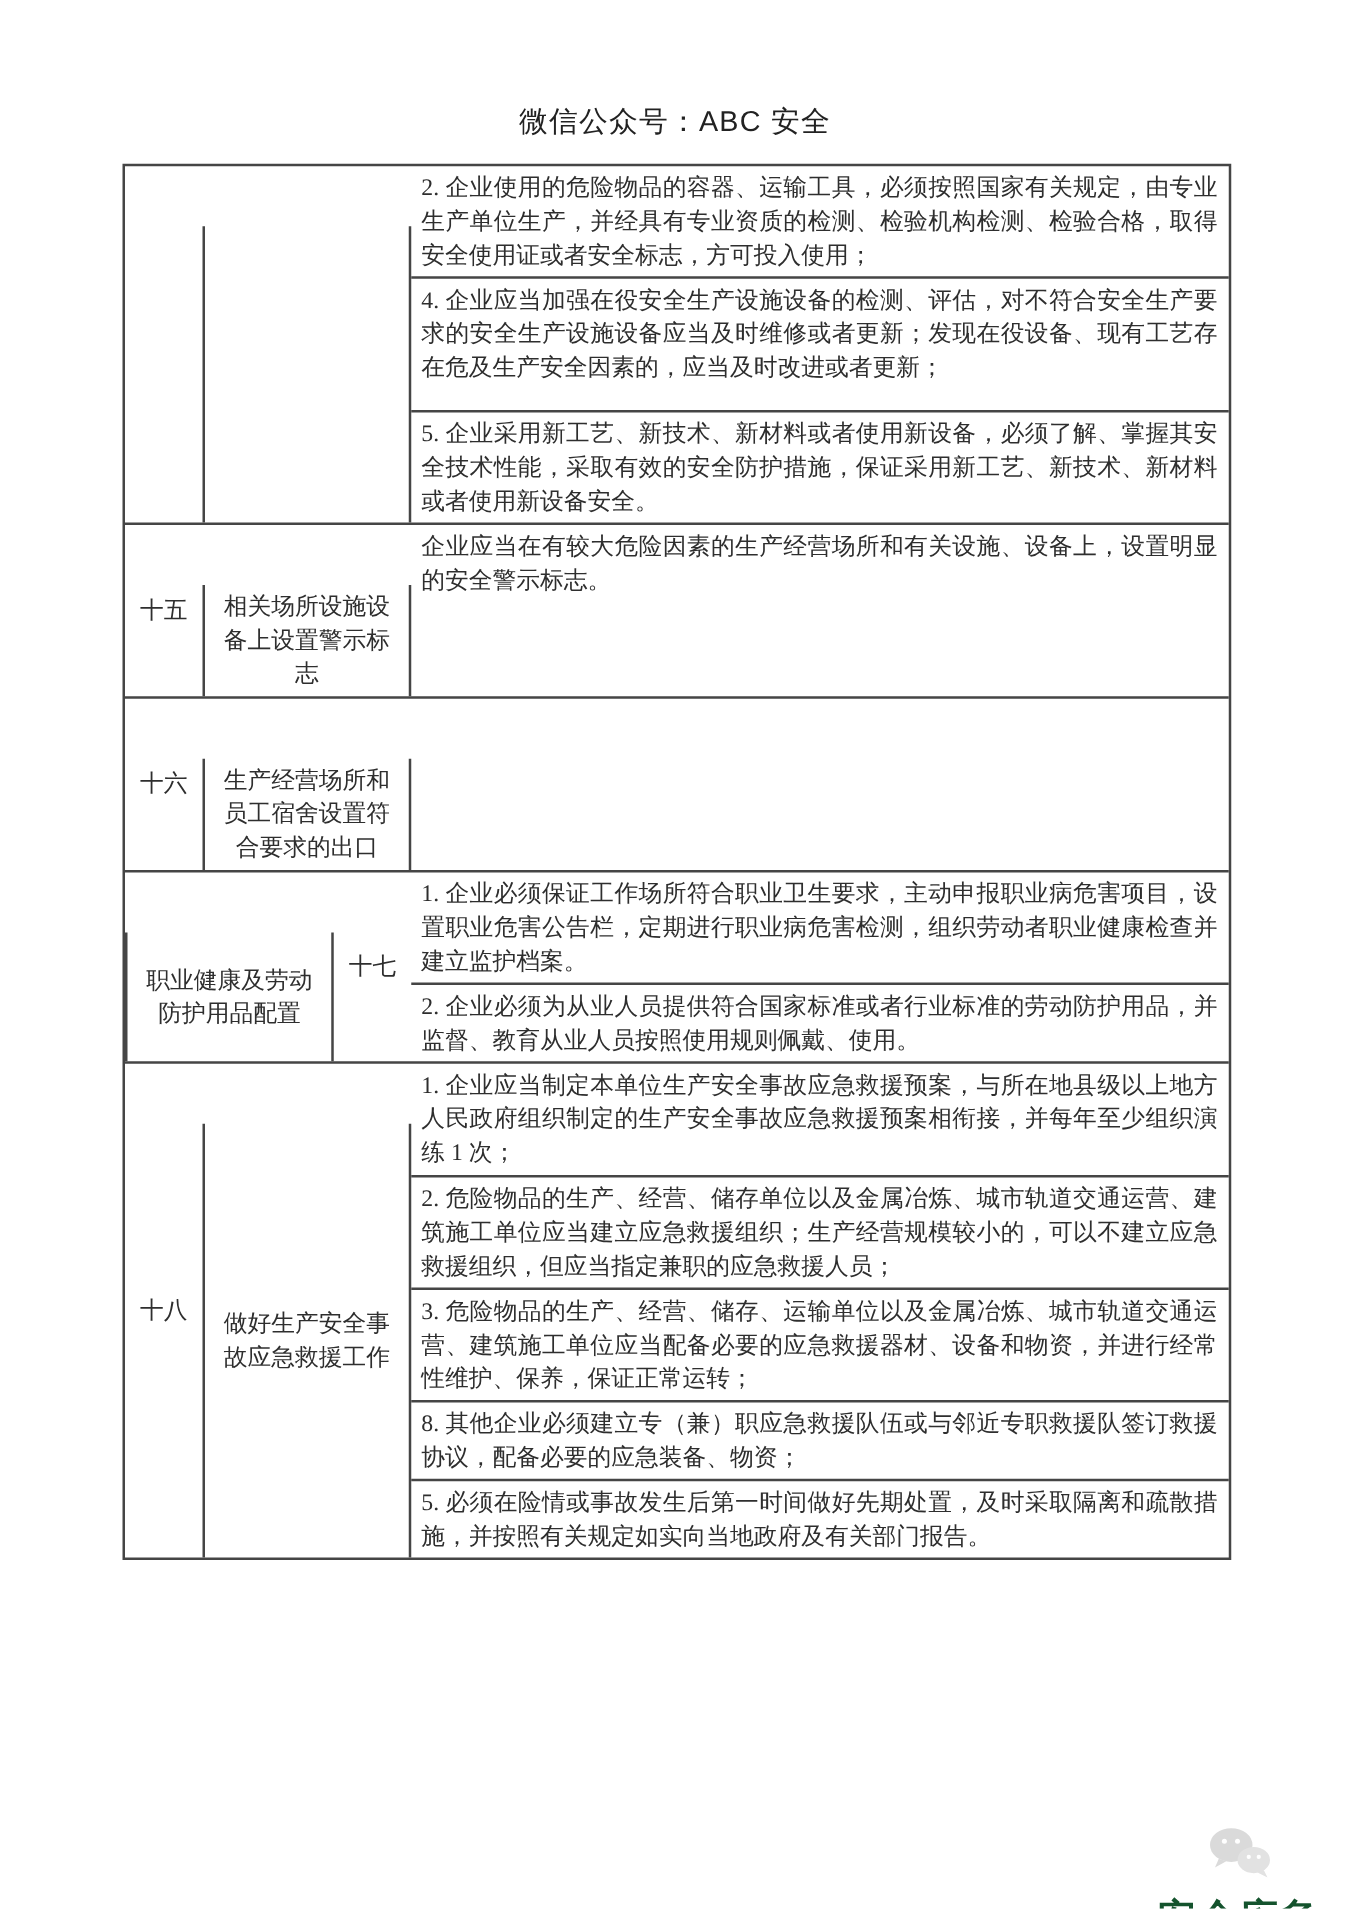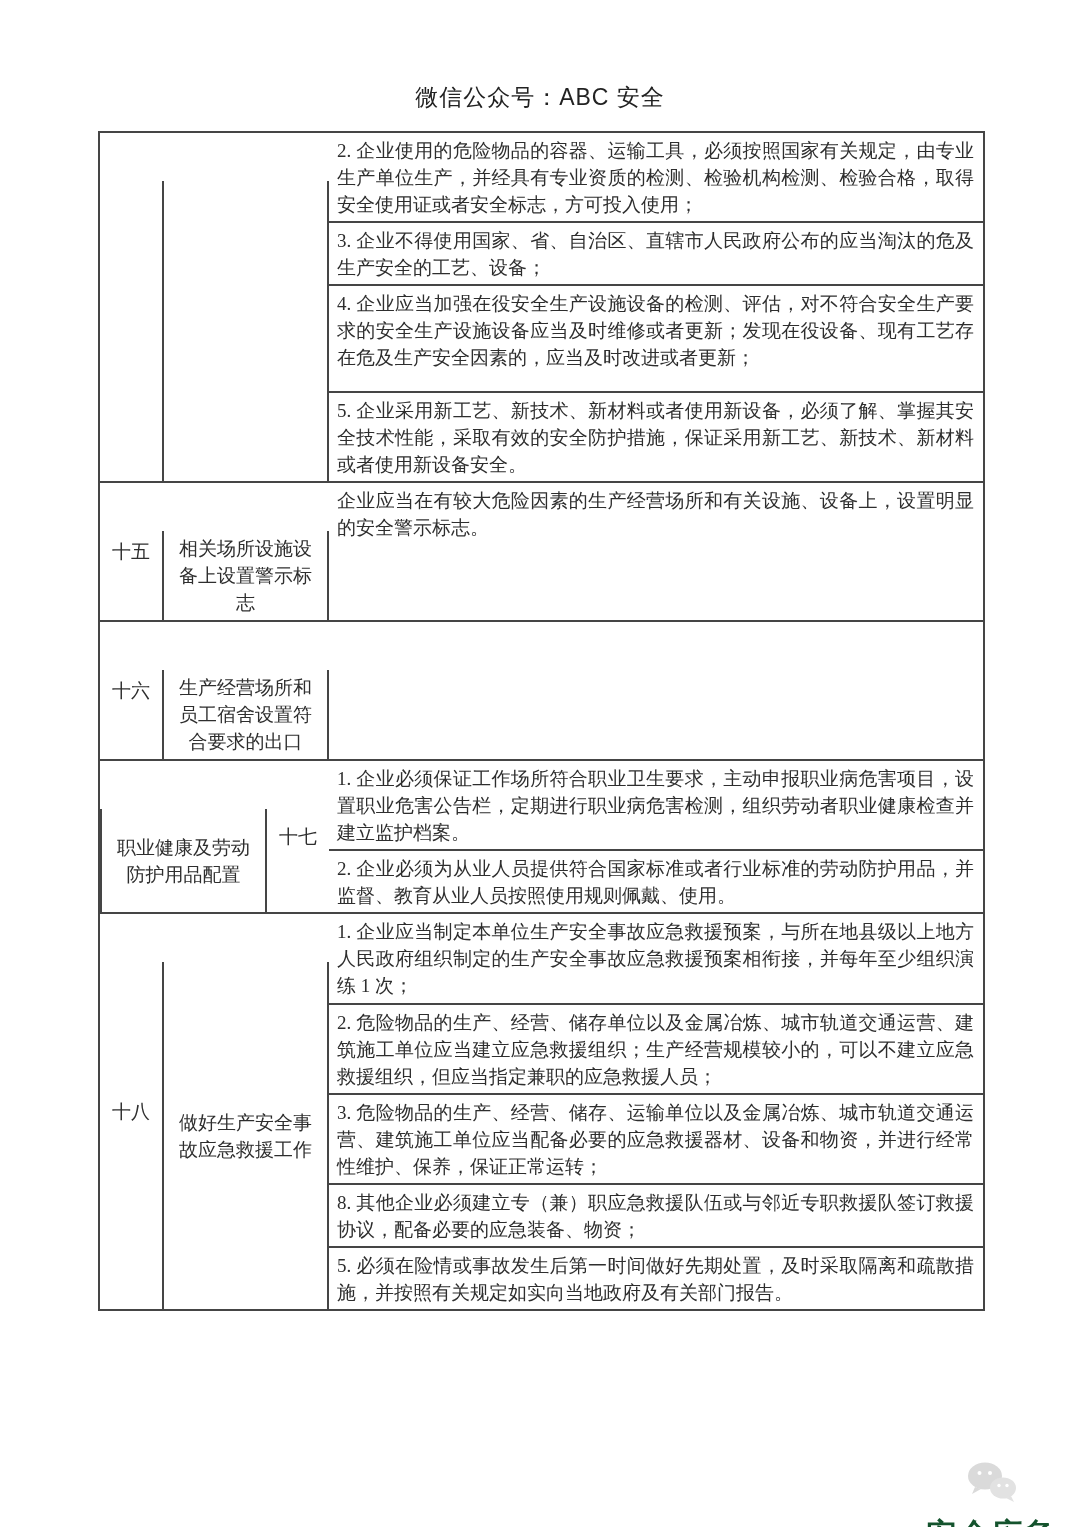--- a/index.html
+++ b/index.html
@@ -108,21 +108,20 @@
 
   <div class="title">微信公众号：ABC 安全</div>
 
   <div class="doc-table">
 
     <div class="row-group">
       <div class="cell num"></div>
       <div class="cell cat"></div>
       <div class="content-col">
         <div class="cell item" style="min-height:87px">2. 企业使用的危险物品的容器、运输工具，必须按照国家有关规定，由专业生产单位生产，并经具有专业资质的检测、检验机构检测、检验合格，取得安全使用证或者安全标志，方可投入使用；</div>
-        <div class="cell item" style="min-height:63px">3. 企业不得使用国家、省、自治区、直辖市人民政府公布的应当淘汰的危及生产安全的工艺、设备；</div>
         <div class="cell item" style="min-height:107px">4. 企业应当加强在役安全生产设施设备的检测、评估，对不符合安全生产要求的安全生产设施设备应当及时维修或者更新；发现在役设备、现有工艺存在危及生产安全因素的，应当及时改进或者更新；</div>
         <div class="cell item" style="min-height:88px">5. 企业采用新工艺、新技术、新材料或者使用新设备，必须了解、掌握其安全技术性能，采取有效的安全防护措施，保证采用新工艺、新技术、新材料或者使用新设备安全。</div>
       </div>
     </div>
 
     <div class="row-group">
       <div class="cell num">十五</div>
       <div class="cell cat">相关场所设施设备上设置警示标志</div>
       <div class="content-col">
         <div class="cell item" style="min-height:83px">企业应当在有较大危险因素的生产经营场所和有关设施、设备上，设置明显的安全警示标志。</div>

